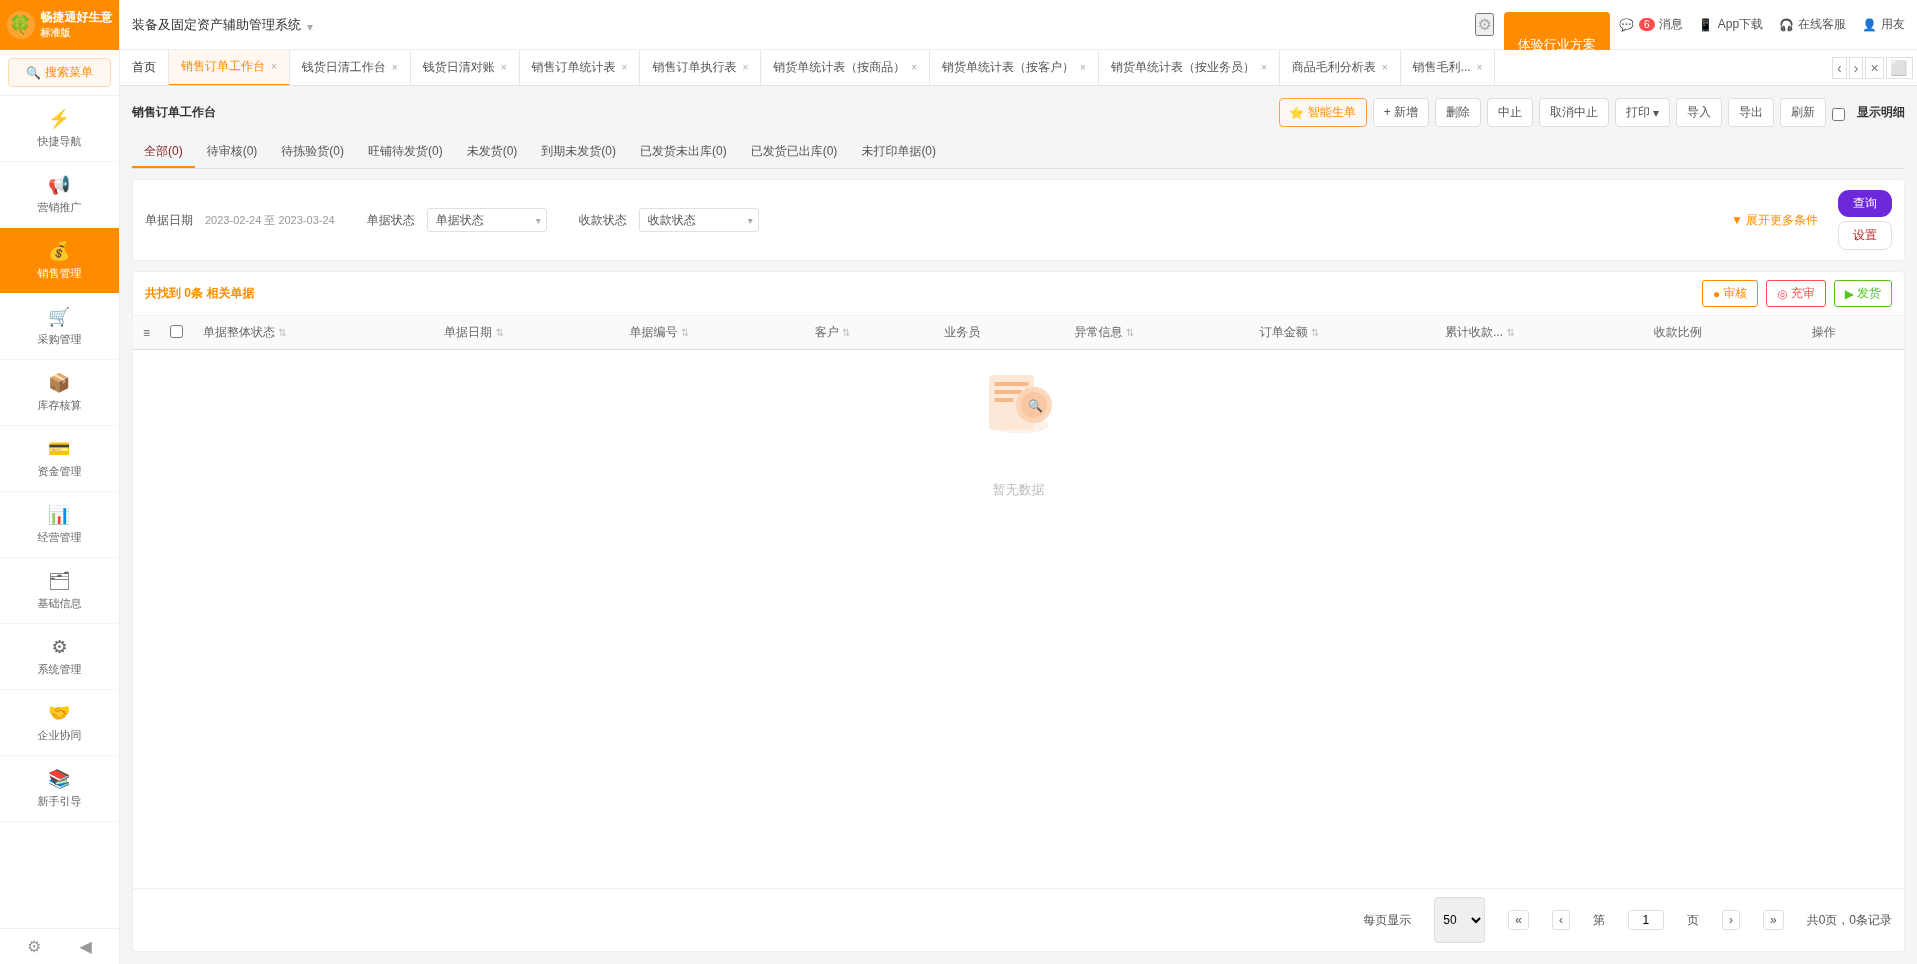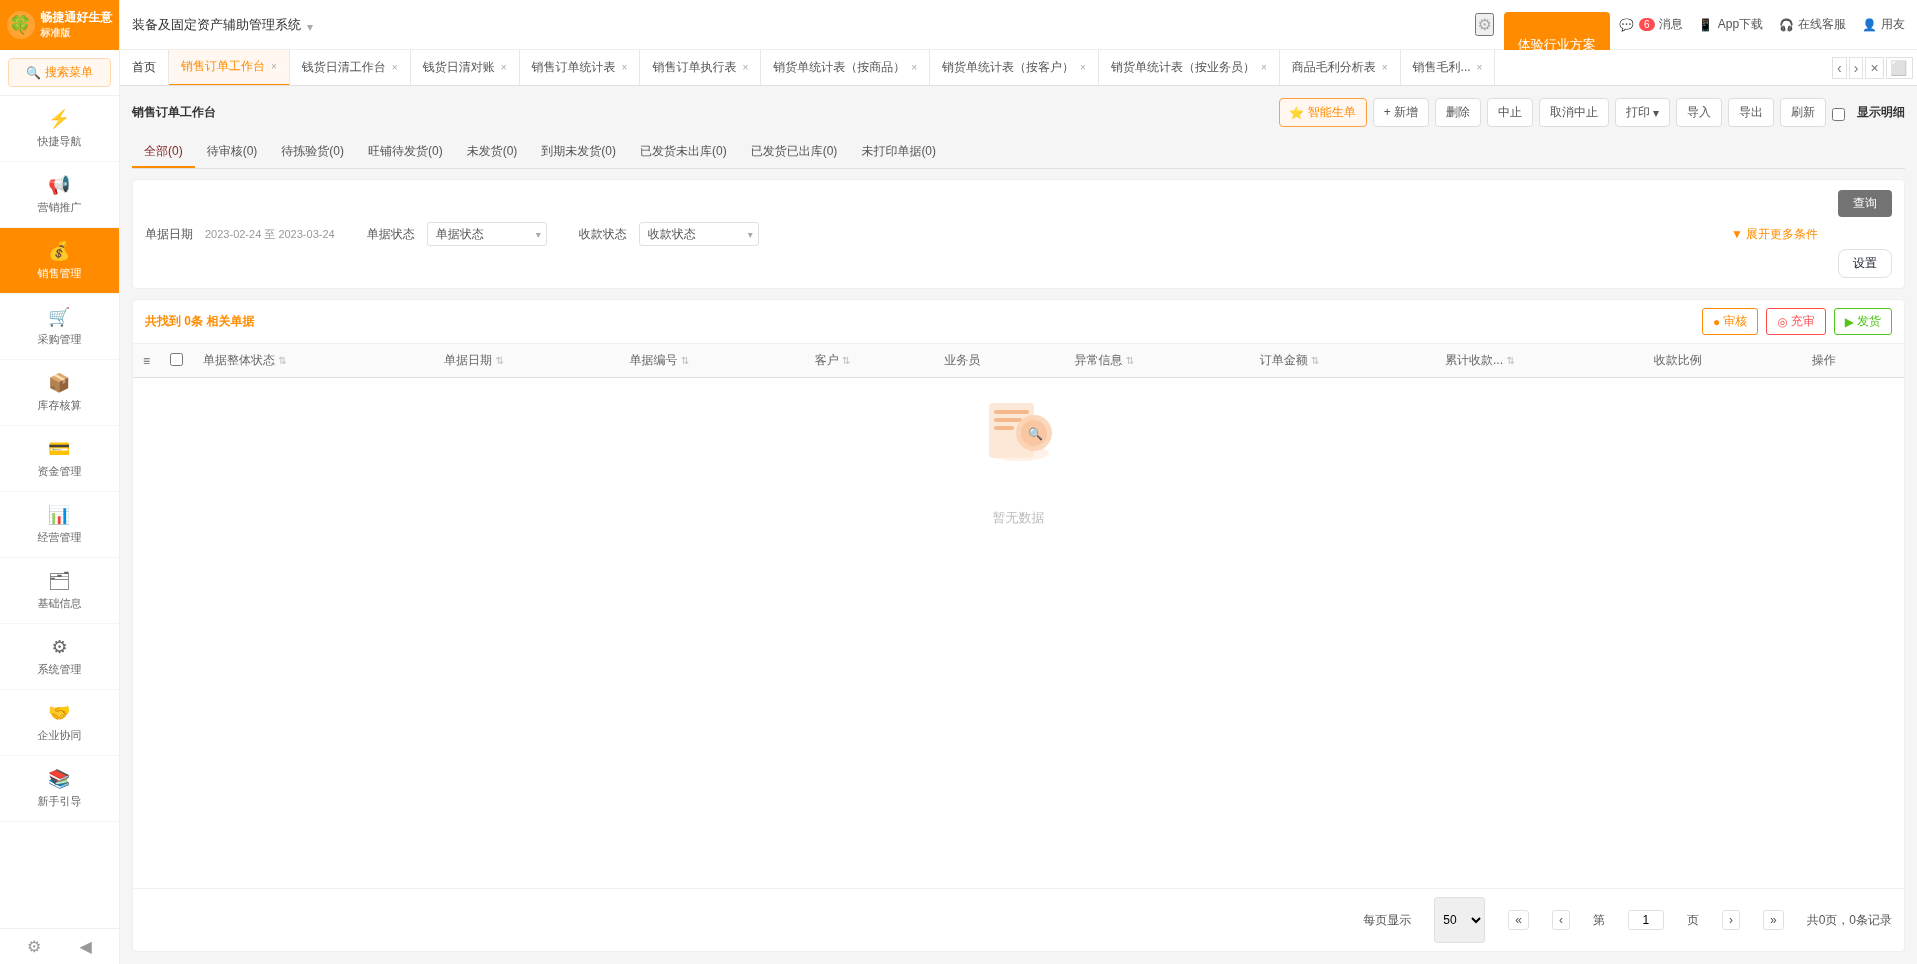--- a/index.html
+++ b/index.html
@@ -62,22 +62,22 @@
     .filter-label { color: #555; white-space: nowrap; }
     .filter-date-group { display: flex; gap: 4px; align-items: center; }
     .filter-date-btn { padding: 3px 8px; border: 1px solid #e0e0e0; border-radius: 3px; cursor: pointer; color: #555; background: #fff; }
     .filter-date-btn.active { background: #ff6600; color: #fff; border-color: #ff6600; border-radius: 10px; }
     .filter-date-range { color: #999; font-size: 11px; }
     .filter-select { padding: 4px 24px 4px 8px; border: 1px solid #e0e0e0; border-radius: 3px; background: #fff; color: #555; min-width: 120px; appearance: none; cursor: pointer; position: relative; }
     .filter-select-wrap { position: relative; display: inline-flex; align-items: center; }
     .filter-select-arrow { position: absolute; right: 6px; color: #aaa; pointer-events: none; font-size: 10px; }
     .filter-expand { color: #ff8c00; cursor: pointer; margin-left: auto; display: flex; align-items: center; gap: 3px; }
     .filter-actions { display: flex; flex-direction: column; gap: 4px; margin-left: 8px; }
-    .btn-query { background: #737373; color: #fff; border: none; border-radius: 4px; padding: 5px 14px; cursor: pointer; }
-    .btn-setting { background: #fff; border: 1px solid #e0e0e0; border-radius: 8px; padding: 5px 14px; cursor: pointer; color: #0f172a; margin-top: 28px; }
+    .btn-query { background: #6d28d9; color: #fff; border: none; border-radius: 11px; padding: 5px 14px; cursor: pointer; }
+    .btn-setting { background: #fff; border: 1px solid #e0e0e0; border-radius: 8px; padding: 5px 14px; cursor: pointer; color: #b91c1c; }
 
     
     .table-area { flex: 1; background: #fff; border: 1px solid #eee; border-radius: 4px; display: flex; flex-direction: column; overflow: hidden; }
     .table-toolbar { padding: 8px 12px; display: flex; align-items: center; gap: 8px; border-bottom: 1px solid #f0f0f0; flex-shrink: 0; }
     .table-count { color: #555; }
     .table-count span { color: #ff8c00; font-weight: bold; text-align: center; }
     .table-toolbar-right { margin-left: auto; display: flex; gap: 8px; }
     .btn-table-action { padding: 4px 10px; border: 1px solid #e0e0e0; border-radius: 3px; background: #fff; cursor: pointer; display: flex; align-items: center; gap: 3px; font-size: 12px; }
     .btn-table-action.audit { color: #ff8c00; border-color: #ff8c00; }
     .btn-table-action.revoke { color: #ff4d4f; border-color: #ff4d4f; }

